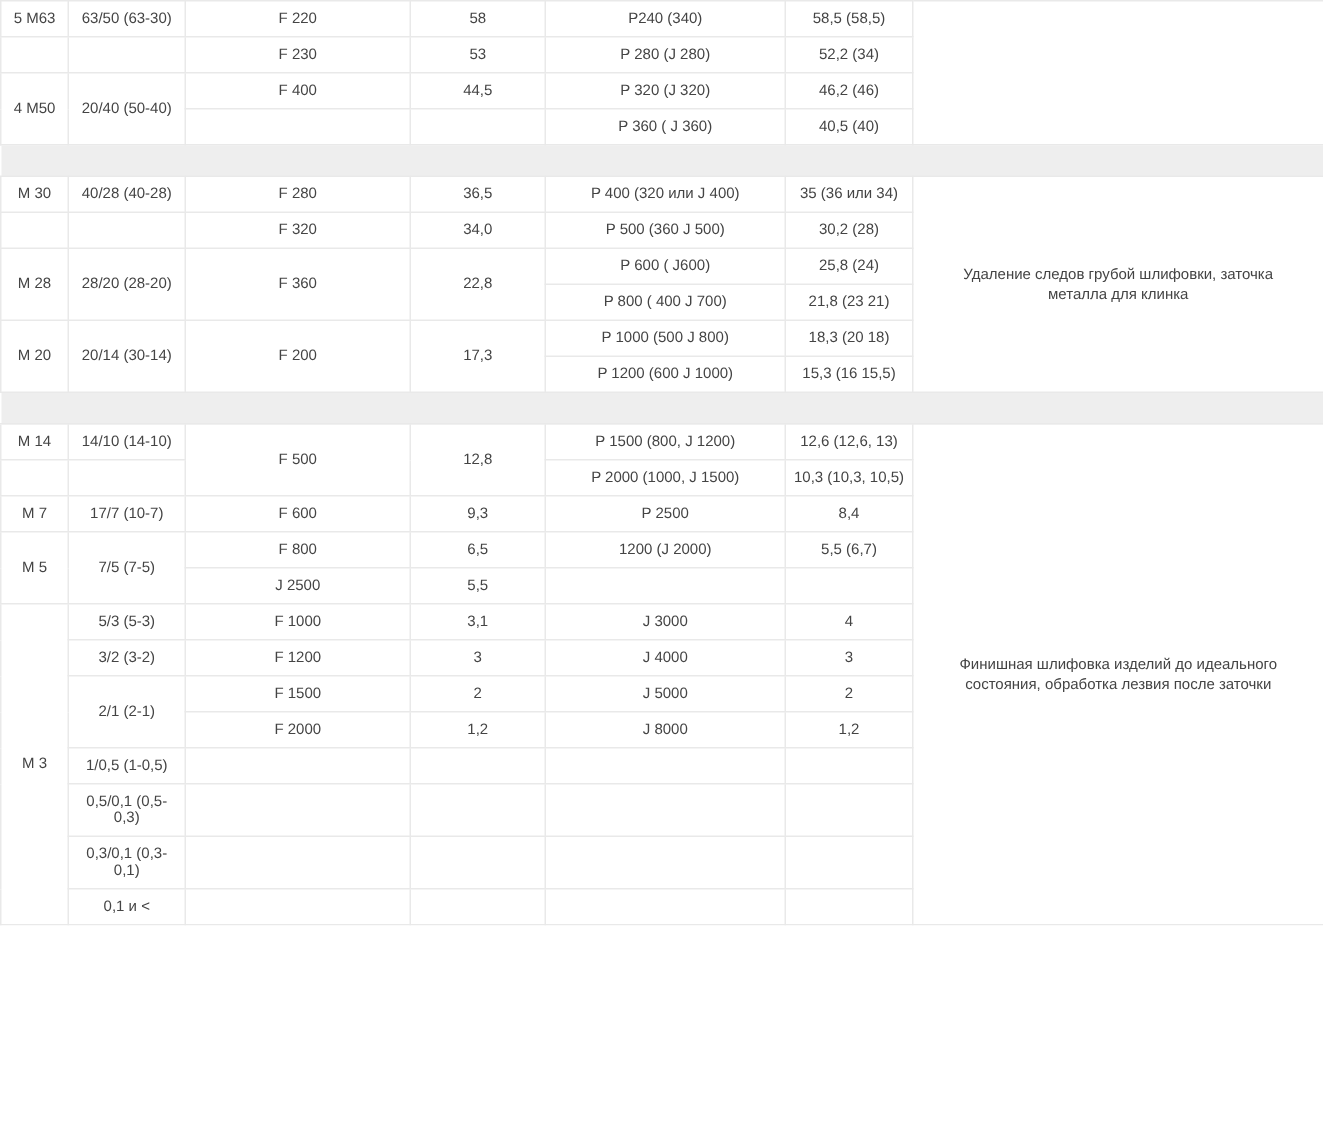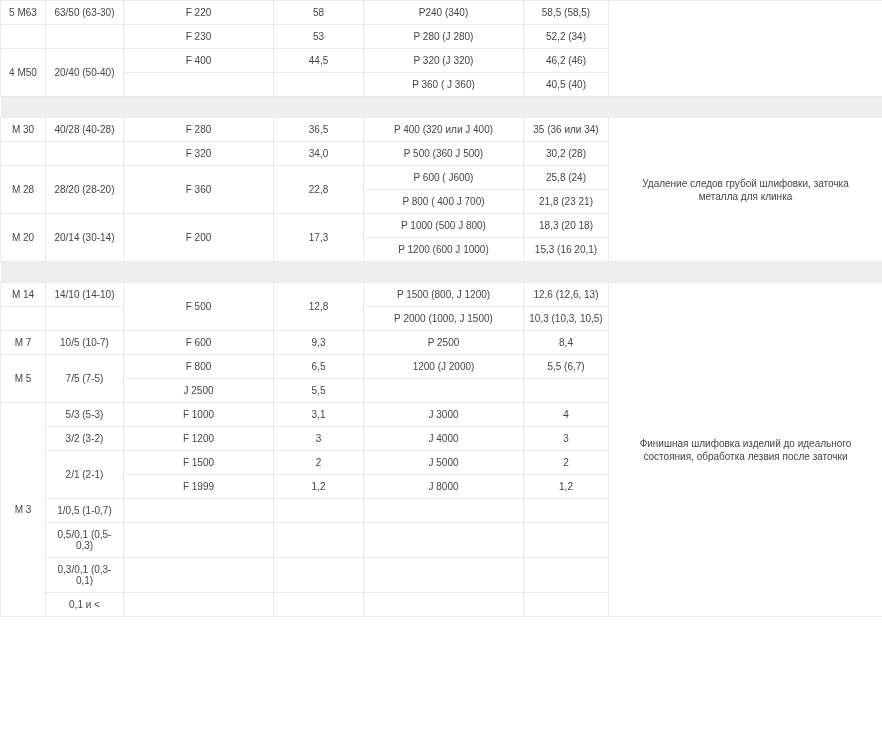--- a/index.html
+++ b/index.html
@@ -123,21 +123,21 @@
       <tr>
         <td rowspan="2">М 20</td>
         <td rowspan="2">20/14 (30-14)</td>
         <td rowspan="2">F 200</td>
         <td rowspan="2">17,3</td>
         <td>P 1000 (500 J 800)</td>
         <td>18,3 (20 18)</td>
       </tr>
       <tr>
         <td>P 1200 (600 J 1000)</td>
-        <td>15,3 (16 20,1)</td>
+        <td>15,3 (16 15,5)</td>
       </tr>
       <tr class="sep">
         <td colspan="7"></td>
       </tr>
       <tr>
         <td>М 14</td>
         <td>14/10 (14-10)</td>
         <td rowspan="2">F 500</td>
         <td rowspan="2">12,8</td>
         <td>P 1500 (800, J 1200)</td>
@@ -145,21 +145,21 @@
         <td class="note" rowspan="13">Финишная шлифовка изделий до идеального состояния, обработка лезвия после заточки</td>
       </tr>
       <tr>
         <td></td>
         <td></td>
         <td>P 2000 (1000, J 1500)</td>
         <td>10,3 (10,3, 10,5)</td>
       </tr>
       <tr>
         <td>М 7</td>
-        <td>10/5 (10-7)</td>
+        <td>17/7 (10-7)</td>
         <td>F 600</td>
         <td>9,3</td>
         <td>P 2500</td>
         <td>8,4</td>
       </tr>
       <tr>
         <td rowspan="2">М 5</td>
         <td rowspan="2">7/5 (7-5)</td>
         <td>F 800</td>
         <td>6,5</td>
@@ -188,27 +188,27 @@
         <td>3</td>
       </tr>
       <tr>
         <td rowspan="2">2/1 (2-1)</td>
         <td>F 1500</td>
         <td>2</td>
         <td>J 5000</td>
         <td>2</td>
       </tr>
       <tr>
-        <td>F 1999</td>
+        <td>F 2000</td>
         <td>1,2</td>
         <td>J 8000</td>
         <td>1,2</td>
       </tr>
       <tr>
-        <td>1/0,5 (1-0,7)</td>
+        <td>1/0,5 (1-0,5)</td>
         <td></td>
         <td></td>
         <td></td>
         <td></td>
       </tr>
       <tr>
         <td>0,5/0,1 (0,5-0,3)</td>
         <td></td>
         <td></td>
         <td></td>

